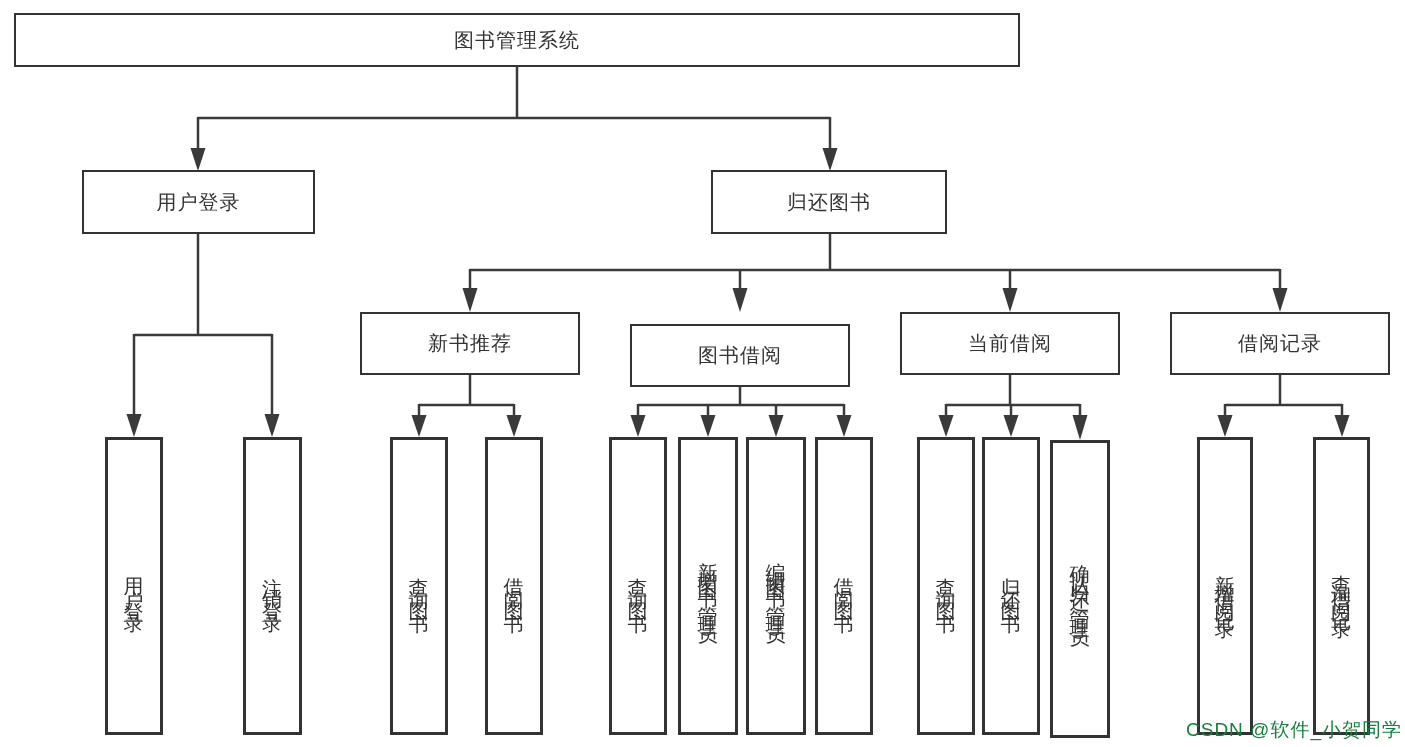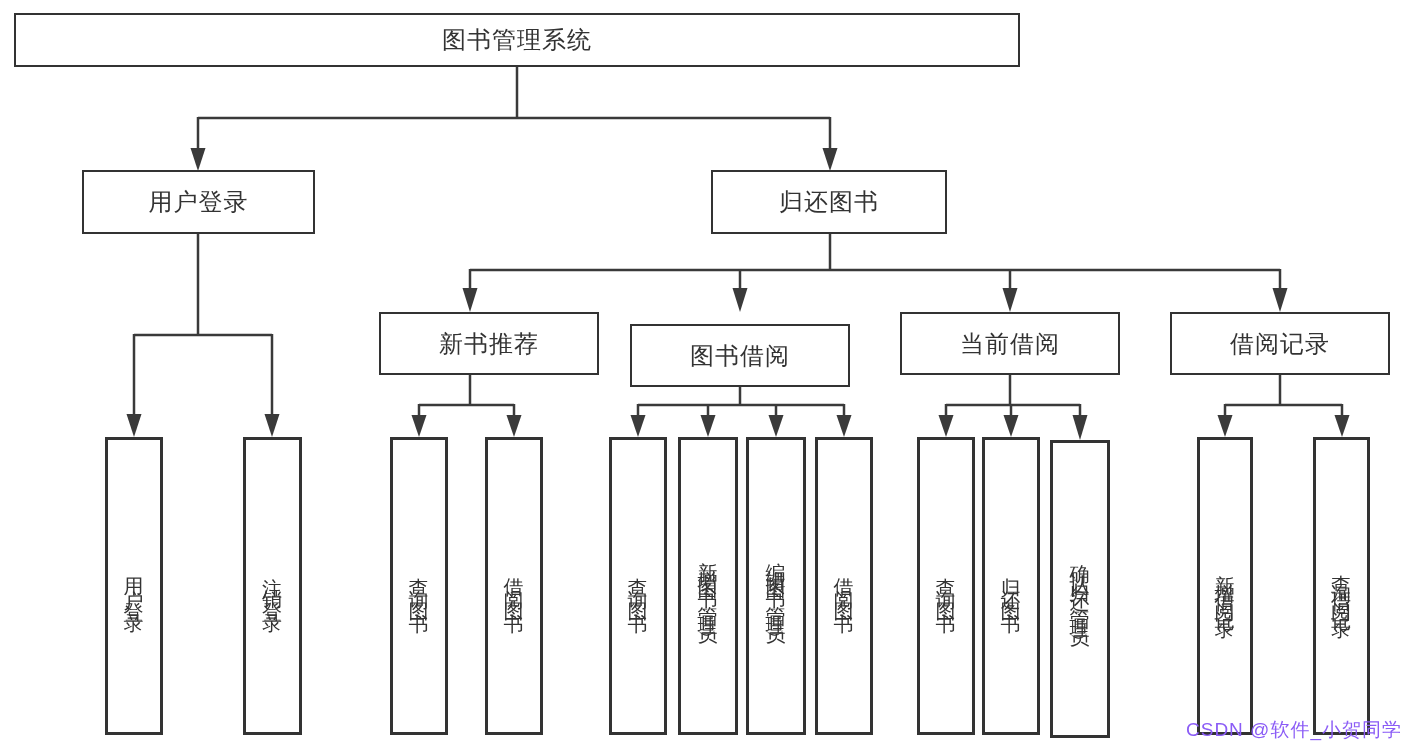--- a/index.html
+++ b/index.html
@@ -27,21 +27,21 @@
     stroke: none;
   }
   .box {
     position: absolute;
     box-sizing: border-box;
     background: #ffffff;
     border: 2px solid #333333;
     display: flex;
     align-items: center;
     justify-content: center;
-    font-size: 24px;
+    font-size: 20px;
     letter-spacing: 1px;
     white-space: nowrap;
   }
   .vbox {
     position: absolute;
     box-sizing: border-box;
     background: #ffffff;
     border: 3px solid #333333;
     writing-mode: vertical-rl;
     text-orientation: mixed;
@@ -51,21 +51,21 @@
     font-size: 20px;
     letter-spacing: 12px;
     line-height: 1;
   }
   .vbox.long { letter-spacing: 9px; }
   #watermark {
     position: absolute;
     left: 1186px;
     top: 717px;
     font-size: 19px;
-    color: #8b5cf6;
+    color: #15803d;
     letter-spacing: 1px;
     white-space: nowrap;
     z-index: 5;
   }
 </style>
 </head>
 <body>
 
 <div id="canvas">
 
@@ -129,21 +129,21 @@
     <polygon class="arrowhead" points="1217.5,415 1232.5,415 1225,437"></polygon>
     <path class="edge" d="M1342,404 L1342,417"></path>
     <polygon class="arrowhead" points="1334.5,415 1349.5,415 1342,437"></polygon>
   </svg>
 
   <div class="box" style="left:14px; top:13px; width:1006px; height:54px;">图书管理系统</div>
 
   <div class="box" style="left:82px; top:170px; width:233px; height:64px;">用户登录</div>
   <div class="box" style="left:711px; top:170px; width:236px; height:64px;">归还图书</div>
 
-  <div class="box" style="left:360px; top:312px; width:220px; height:63px;margin-left:19px;">新书推荐</div>
+  <div class="box" style="left:360px; top:312px; width:220px; height:63px;">新书推荐</div>
   <div class="box" style="left:630px; top:324px; width:220px; height:63px;">图书借阅</div>
   <div class="box" style="left:1170px; top:312px; width:220px; height:63px;">借阅记录</div>
   <div class="box" style="left:900px; top:312px; width:220px; height:63px;">当前借阅</div>
 
   <div class="vbox" style="left:105px; top:437px; width:58px; height:298px;">用户登录</div>
   <div class="vbox" style="left:243px; top:437px; width:59px; height:298px;">注销登录</div>
 
   <div class="vbox" style="left:390px; top:437px; width:58px; height:298px;">查询图书</div>
   <div class="vbox" style="left:485px; top:437px; width:58px; height:298px;">借阅图书</div>
 

